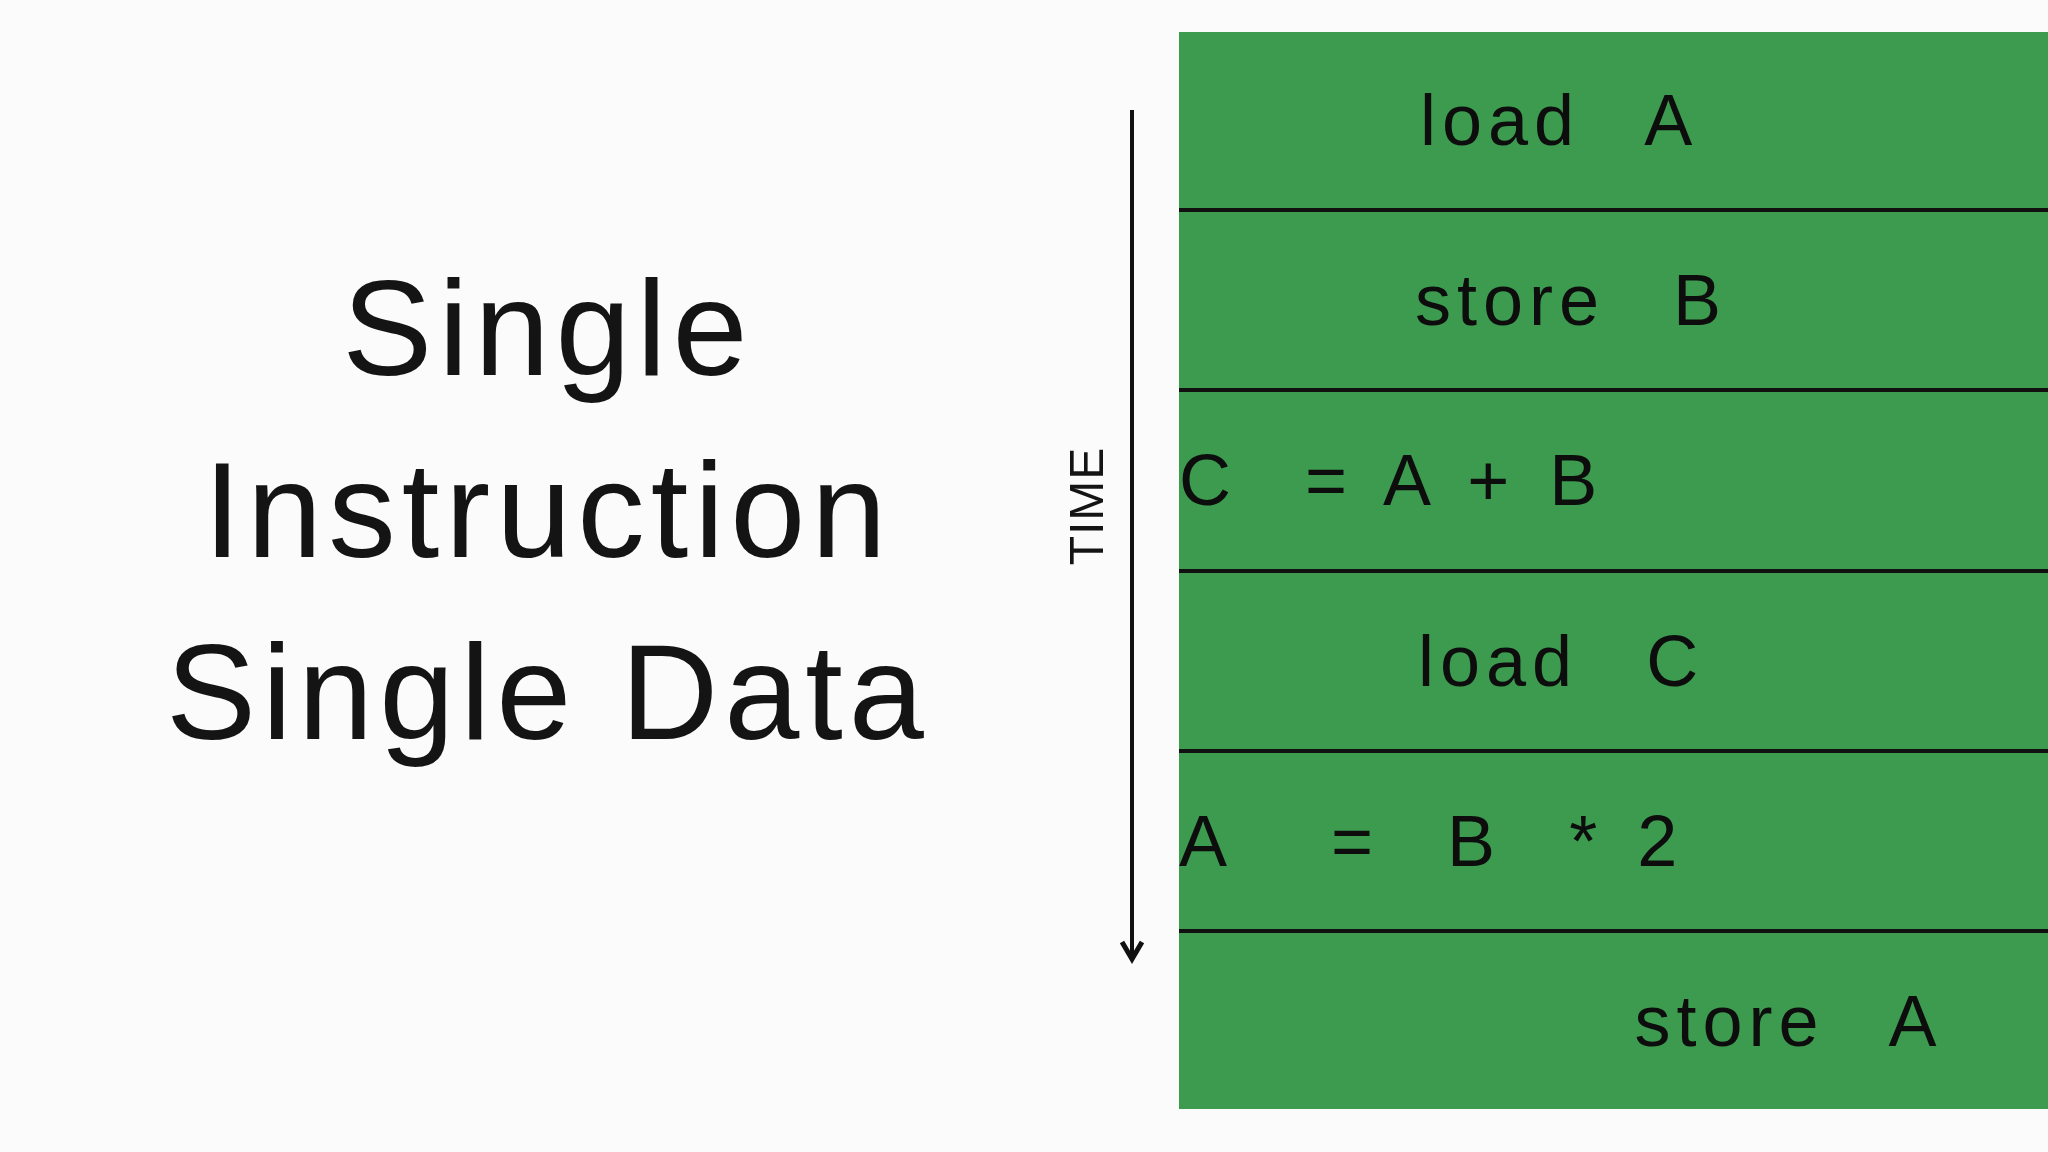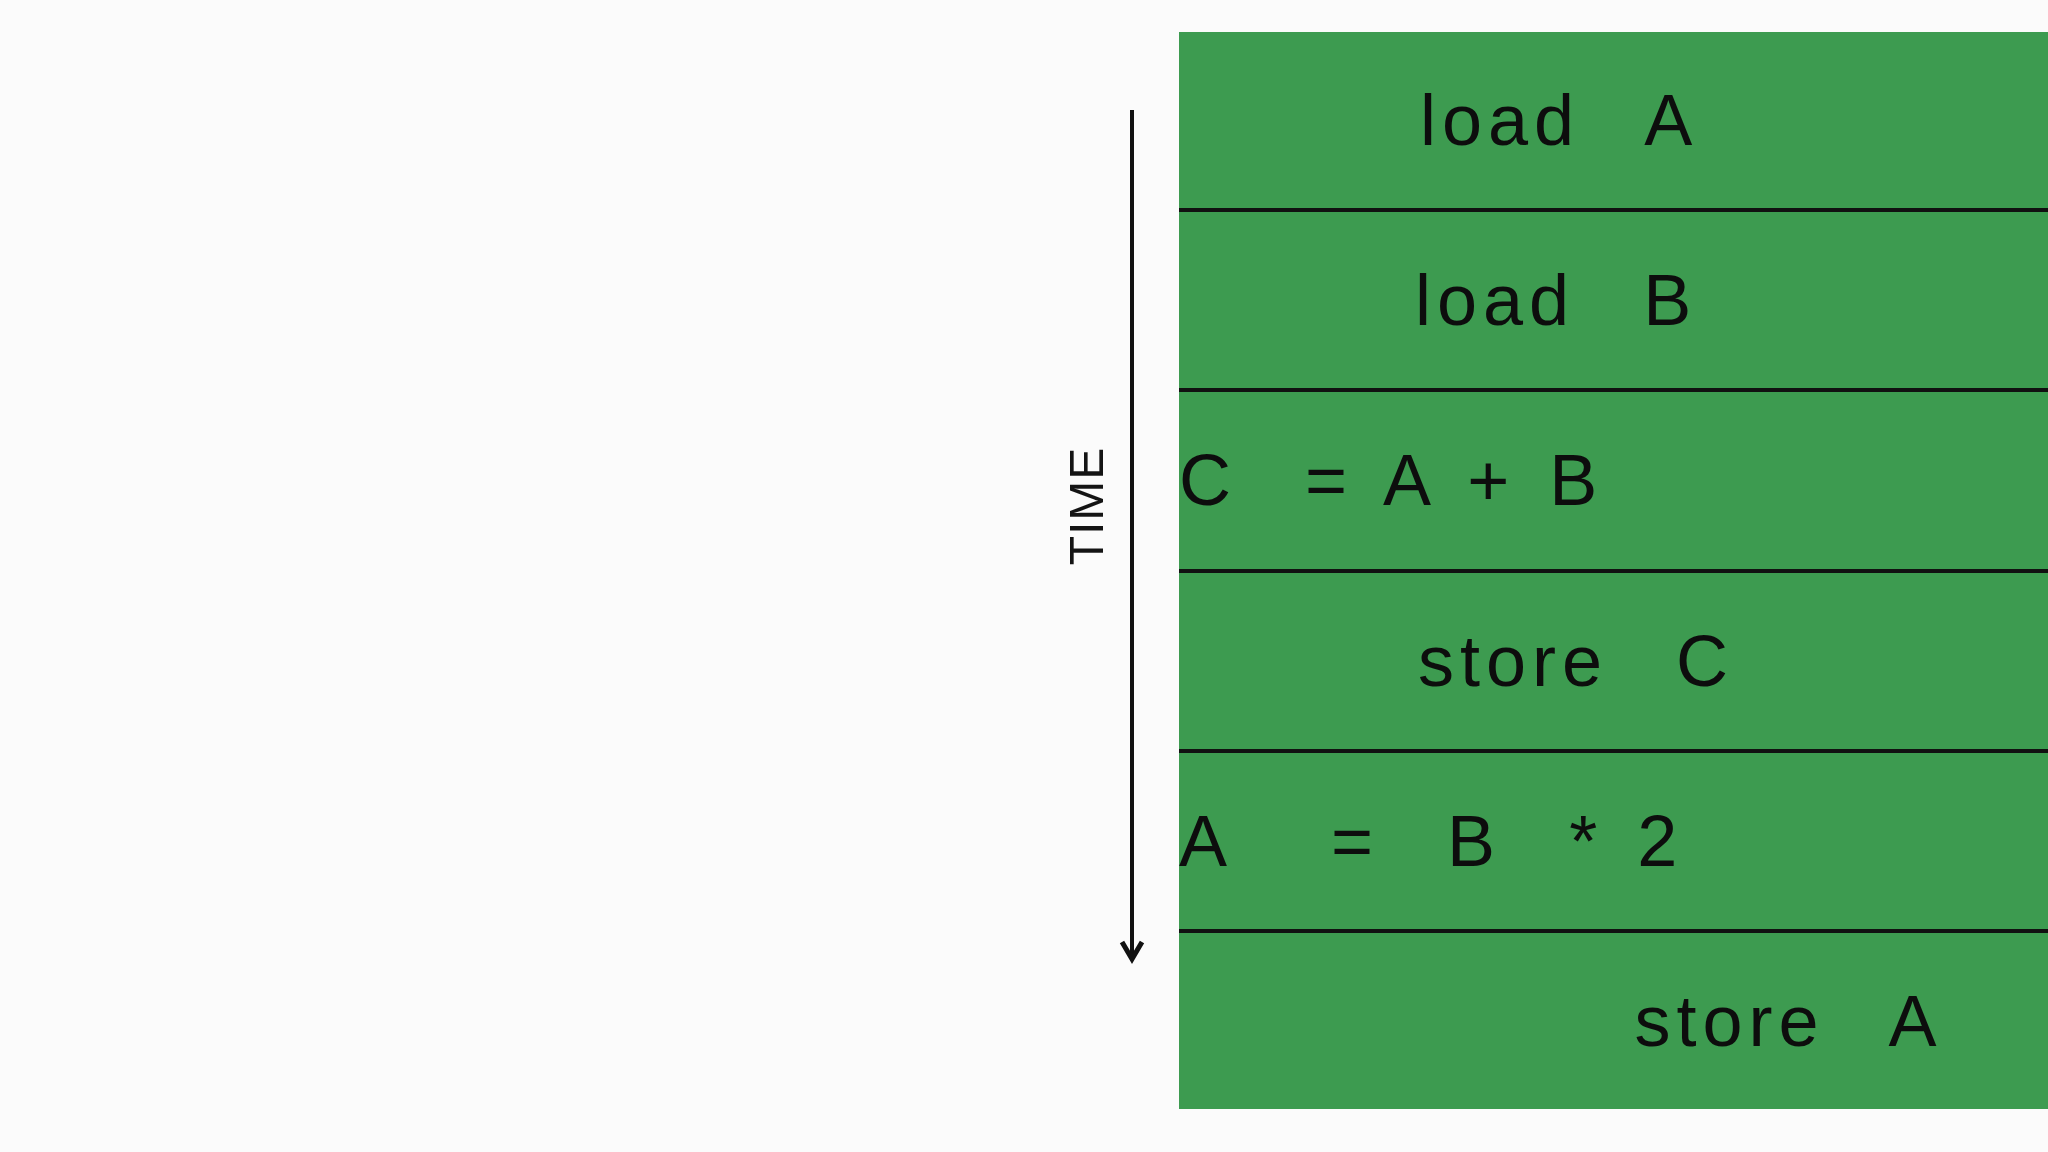--- a/index.html
+++ b/index.html
@@ -82,42 +82,47 @@
   .instruction-row:nth-child(3) { }
   .instruction-row:nth-child(4) { padding-left: 239px; }
   .instruction-row:nth-child(5) { }
   .instruction-row:nth-child(6) { padding-left: 231px; }
 </style>
 </head>
 <body>
 
 <div class="stage">
 
+  <div class="title-block">
+    <div>Single</div>
+    <div>Instruction</div>
+    <div>Single Data</div>
+  </div>
 
   <div class="time-arrow">
     <svg viewBox="0 0 44 860" xmlns="http://www.w3.org/2000/svg">
       <line x1="22" y1="2" x2="22" y2="850" stroke="#111111" stroke-width="4"></line>
       <polyline points="12,834 22,851 32,834" fill="none" stroke="#111111" stroke-width="5"></polyline>
     </svg>
   </div>
 
   <div class="time-label">TIME</div>
 
   <div class="instruction-table">
     <div class="instruction-row">
       <span>load  A</span>
     </div>
     <div class="instruction-row">
-      <span>load  B</span>
+      <span>store  B</span>
     </div>
     <div class="instruction-row">
       <span>C  = A + B</span>
     </div>
     <div class="instruction-row">
-      <span>store  C</span>
+      <span>load  C</span>
     </div>
     <div class="instruction-row">
       <span>A   =  B  * 2</span>
     </div>
     <div class="instruction-row">
       <span>store  A</span>
     </div>
   </div>
 
 </div>

